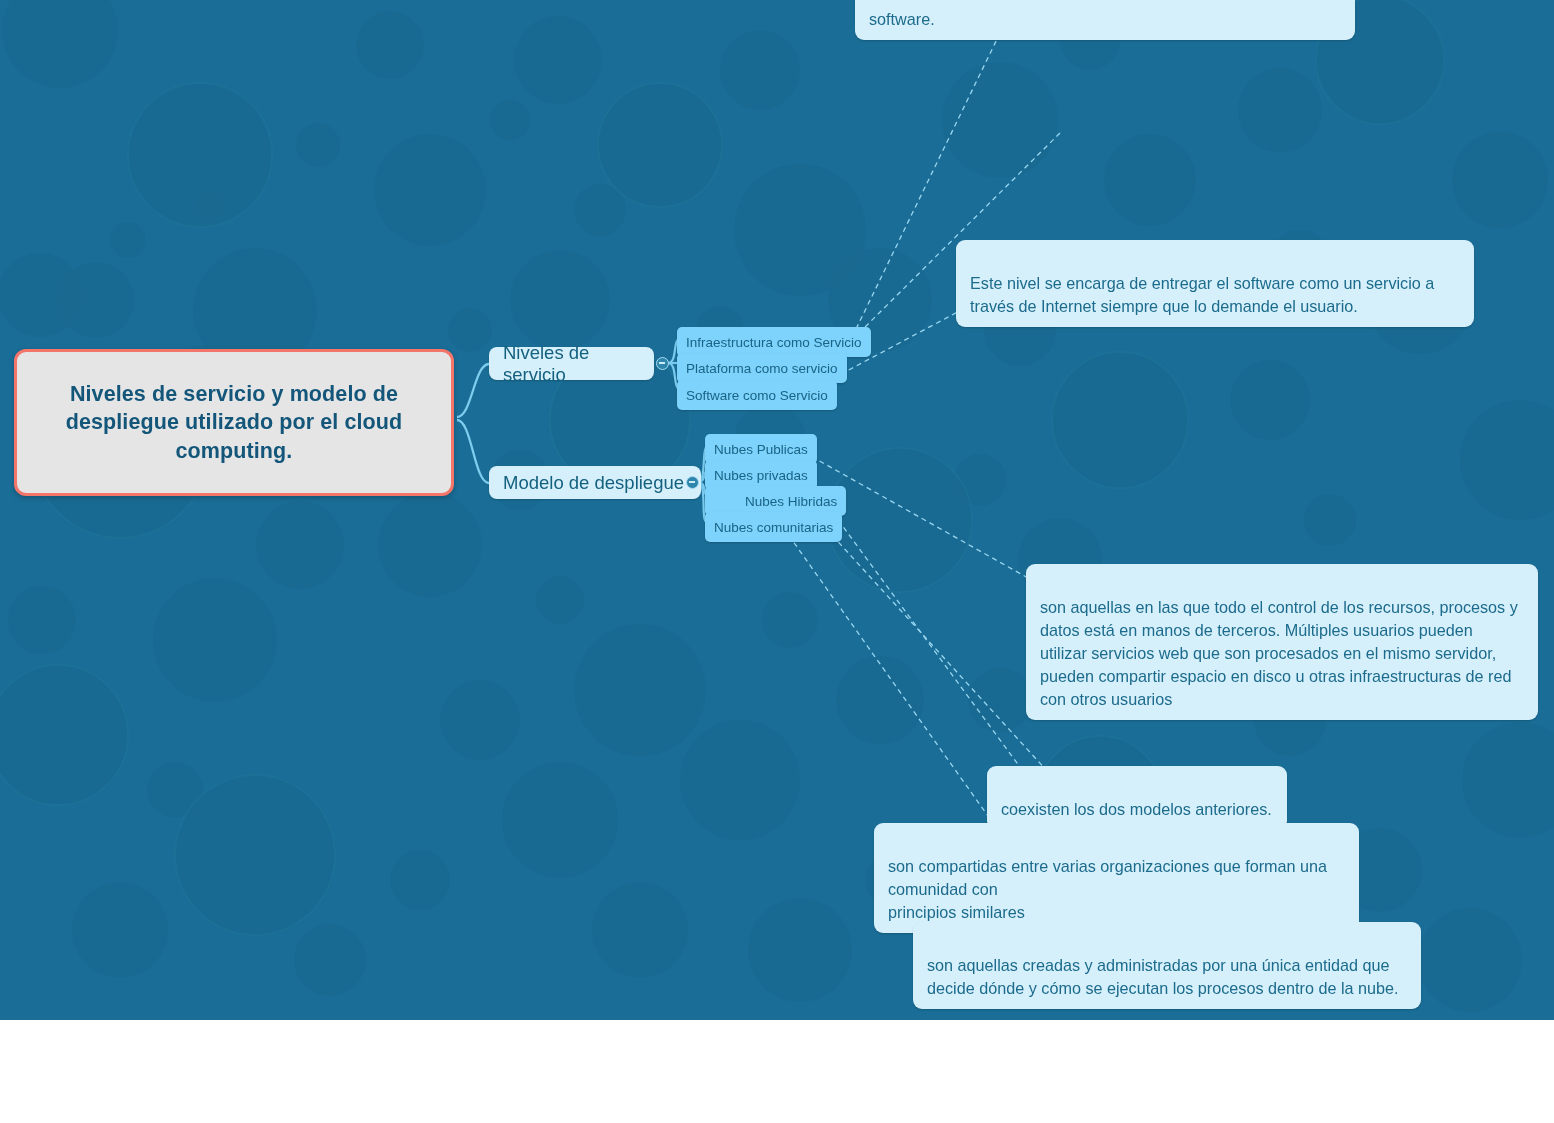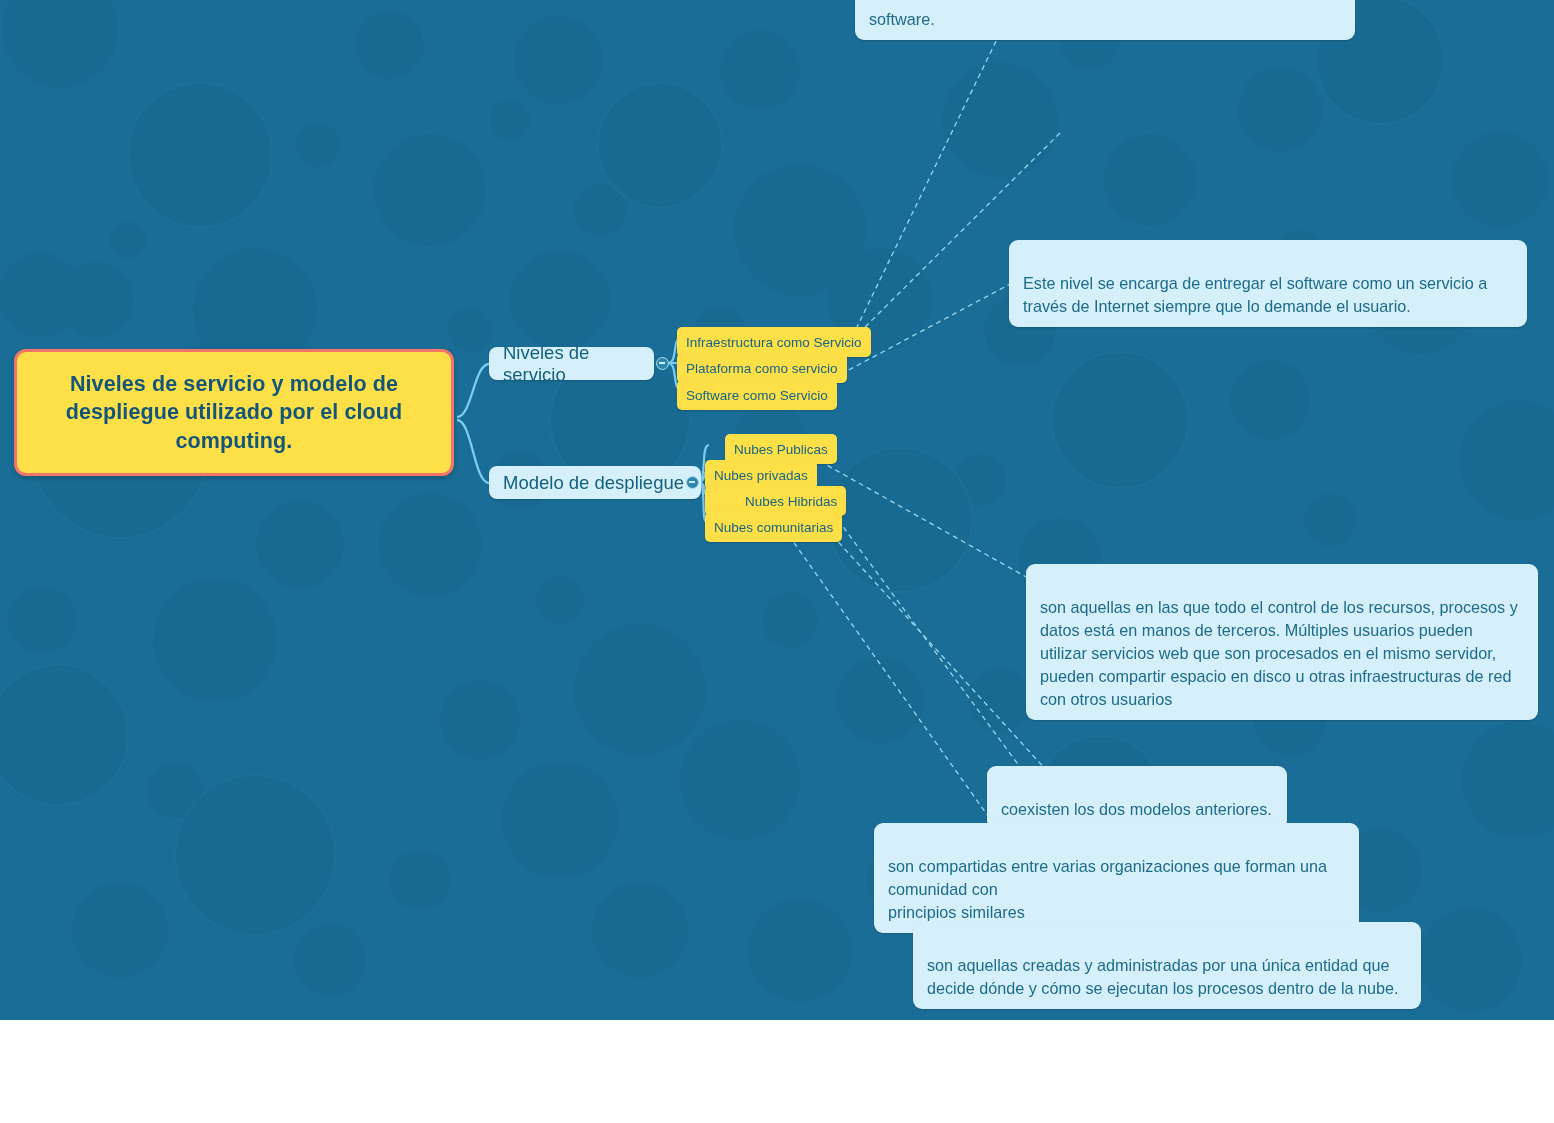--- a/index.html
+++ b/index.html
@@ -54,22 +54,22 @@
     background: #d3eefb;
     color: #125c7c;
     border-radius: 7px;
     box-shadow: 0 1px 2px rgba(0,0,0,0.18);
   }
 
   .root-node {
     left: 14px;
     top: 349px;
     width: 440px;
-    height: 127px;
-    background: #fde047;
+    height: 147px;
+    background: #e5e5e5;
     border: 3px solid #f4766a;
     border-radius: 12px;
     display: flex;
     align-items: center;
     justify-content: center;
     text-align: center;
     padding: 6px 22px;
     box-shadow: 0 2px 5px rgba(0,0,0,0.22);
   }
   .root-node .root-text {
@@ -99,21 +99,21 @@
   }
 
   .leaf-node {
     display: flex;
     align-items: center;
     padding: 0 9px;
     font-size: 13.5px;
     color: #1a6486;
     height: 30px;
     border-radius: 5px;
-    background: #fde047;
+    background: #7dd3fc;
     white-space: nowrap;
   }
 
   .desc-node {
     box-sizing: border-box;
     padding: 9px 14px;
     font-size: 16.2px;
     line-height: 1.42;
     color: #1c6b8c;
     background: #d6f0fb;
@@ -297,39 +297,39 @@
     </div>
     <div class="node leaf-node" style="left:677px; top:380px;">
       <span>Software como Servicio</span>
     </div>
 
     <div class="node branch-node n-modelo">
       <span>Modelo de despliegue</span>
     </div>
     <div class="toggle" style="left:686px; top:476px;"></div>
 
-    <div class="node leaf-node" style="left:705px; top:434px;margin-left:20px;">
+    <div class="node leaf-node" style="left:705px; top:434px;">
       <span>Nubes Publicas</span>
     </div>
     <div class="node leaf-node" style="left:705px; top:460px;">
       <span>Nubes privadas</span>
     </div>
     <div class="node leaf-node" style="left:705px; top:486px;padding-left:40px;">
       <span>Nubes Hibridas</span>
     </div>
     <div class="node leaf-node" style="left:705px; top:512px;">
       <span>Nubes comunitarias</span>
     </div>
 
     <div class="node desc-node" style="left:855px; top:-24px; width:500px;">
       <span>software.</span>
     </div>
 
 
-    <div class="node desc-node" style="left:1009px; top:240px; width:518px;">
+    <div class="node desc-node" style="left:956px; top:240px; width:518px;">
       <span>Este nivel se encarga de entregar el software como un servicio a través de Internet siempre que lo demande el usuario.</span>
     </div>
 
     <div class="node desc-node" style="left:1026px; top:564px; width:512px;">
       <span>son aquellas en las que todo el control de los recursos, procesos y datos está en manos de terceros. Múltiples usuarios pueden utilizar servicios web que son procesados en el mismo servidor, pueden compartir espacio en disco u otras infraestructuras de red con otros usuarios</span>
     </div>
 
     <div class="node desc-node" style="left:987px; top:766px; width:300px;">
       <span>coexisten los dos modelos anteriores.</span>
     </div>

